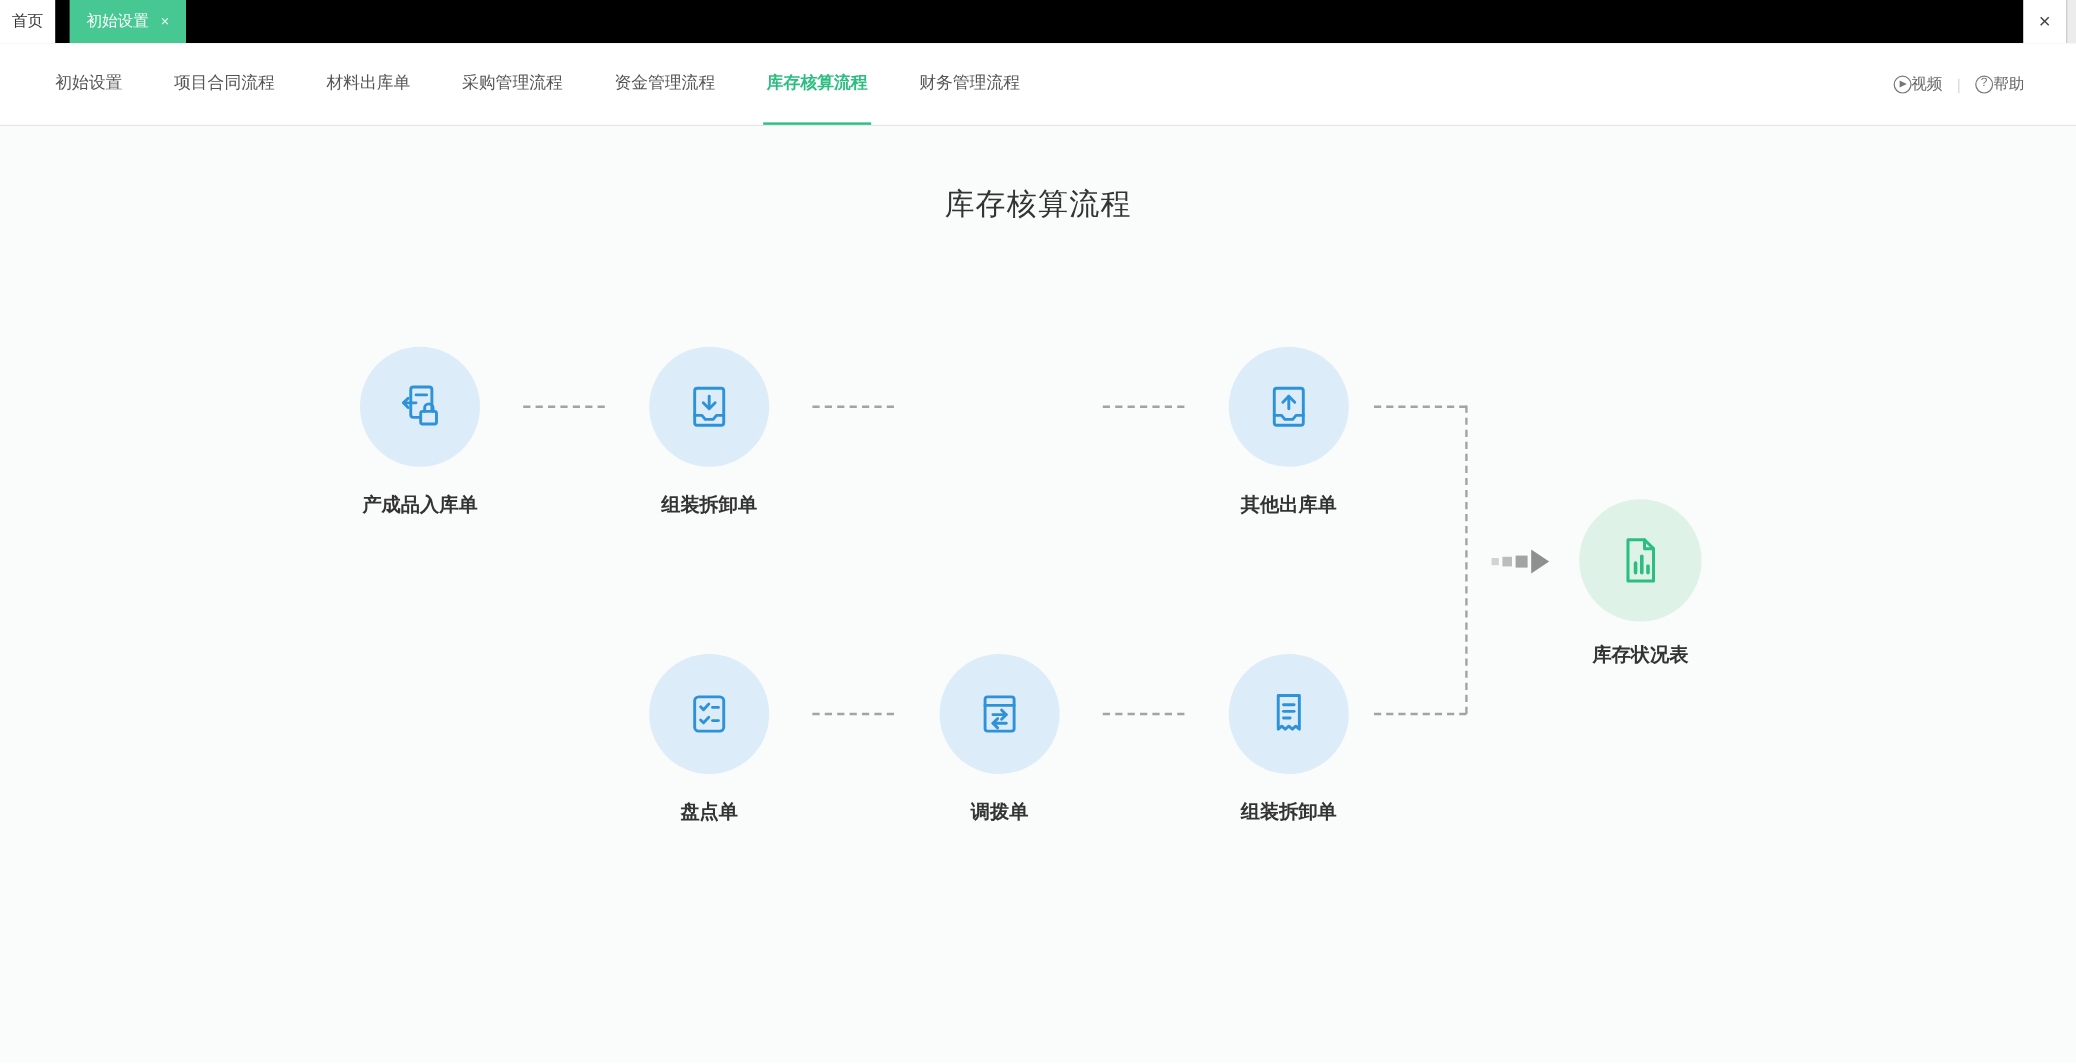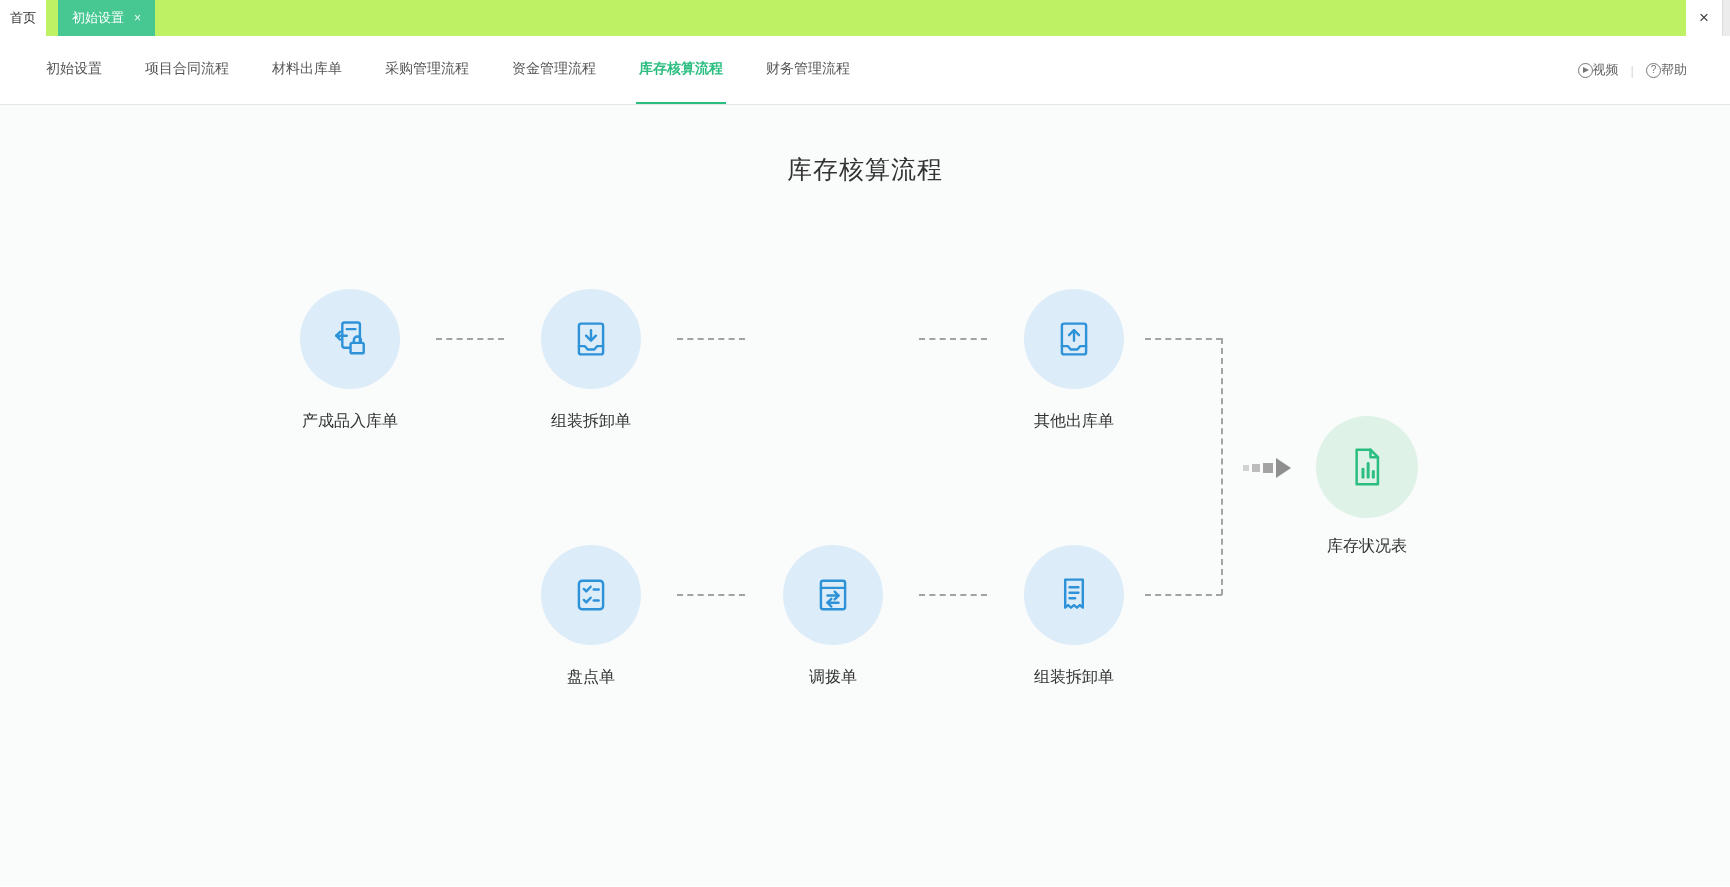--- a/index.html
+++ b/index.html
@@ -1,20 +1,20 @@
 <!DOCTYPE html>
 <html><head>
 <meta charset="utf-8">
 <style>
   * { margin:0; padding:0; box-sizing:border-box; }
   body { font-family:"Liberation Sans","DejaVu Sans",sans-serif; background:#ddd; }
   .screen { position:relative; width:1730px; height:887px; background:#fff; overflow:hidden; }
 
   
-  .topbar { position:relative; height:36px; background:#bef264; display:flex; align-items:stretch; }
+  .topbar { position:relative; height:36px; background:#000000; display:flex; align-items:stretch; }
   .home-tab { width:46px; background:#fff; color:#333; font-size:13px; display:flex; align-items:center; justify-content:center; cursor:pointer; }
   .doc-tab { margin-left:12px; padding:0 14px; background:#47c892; color:#fff; font-size:13px; display:flex; align-items:center; gap:10px; cursor:pointer; }
   .doc-tab .doc-close { font-size:12px; opacity:.9; cursor:pointer; }
   .win-close { position:absolute; right:8px; top:0; width:36px; height:36px; background:#fff; color:#444; font-size:17px; display:flex; align-items:center; justify-content:center; cursor:pointer; }
   .edge-strip { position:absolute; right:0; top:0; width:8px; height:36px; background:#ececec; border-left:1px solid #ddd; }
 
   
   .tabstrip { position:relative; height:69px; background:#fff; border-bottom:1px solid #e4e6e8; display:flex; align-items:stretch; padding:0 43px; }
   .tab { font-size:14px; color:#555; margin-right:37px; display:flex; align-items:center; padding:0 3px; border-bottom:2px solid transparent; cursor:pointer; white-space:nowrap; }
   .tab.active { color:#2bbe80; border-bottom-color:#2bbe80; font-weight:bold; }
@@ -25,21 +25,21 @@
   .uicon .tri { width:0; height:0; border-left:6px solid #777; border-top:3.5px solid transparent; border-bottom:3.5px solid transparent; margin-left:2px; }
   .uicon .q { font-size:10px; color:#777; line-height:1; }
 
   
   .content { position:relative; height:781px; background:#fafbfb; }
   .diagram-title { position:absolute; top:48px; left:0; width:1730px; text-align:center; font-size:25px; font-weight:500; color:#333; letter-spacing:1px; }
 
   .node { position:absolute; width:102px; text-align:center; cursor:pointer; }
   .circle { width:100px; height:100px; border-radius:50%; background:#dcecf8; display:flex; align-items:center; justify-content:center; margin:0 auto; }
   .circle.green { width:102px; height:102px; background:#def2e7; }
-  .node-label { margin-top:22px; font-size:16px; font-weight:normal; color:#333; white-space:nowrap; }
+  .node-label { margin-top:22px; font-size:16px; font-weight:bold; color:#333; white-space:nowrap; }
   .node.result .node-label { margin-top:18px;text-align:center; }
 
   .dash-h { position:absolute; height:0; border-top:2px dashed #a3a3a3; }
   .dash-v { position:absolute; width:0; border-left:2px dashed #a3a3a3; }
 
   .flow-arrow { position:absolute; left:1243px; top:350px; height:26px; display:flex; align-items:center; gap:3px; }
   .sq1 { width:6px; height:6px; background:#d2d2d2; }
   .sq2 { width:8px; height:8px; background:#bcbcbc; }
   .sq3 { width:10px; height:10px; background:#a3a3a3; }
   .tri-big { width:0; height:0; border-left:15px solid #8f8f8f; border-top:10px solid transparent; border-bottom:10px solid transparent; }

